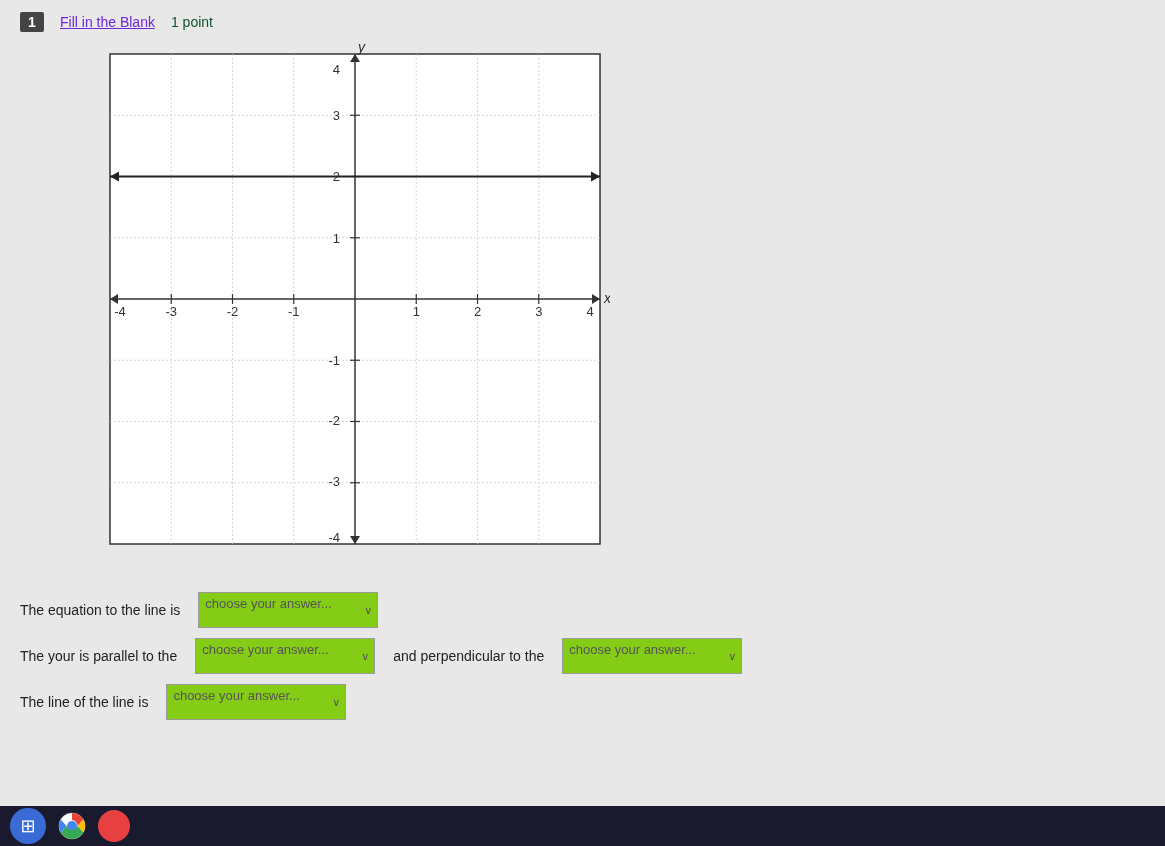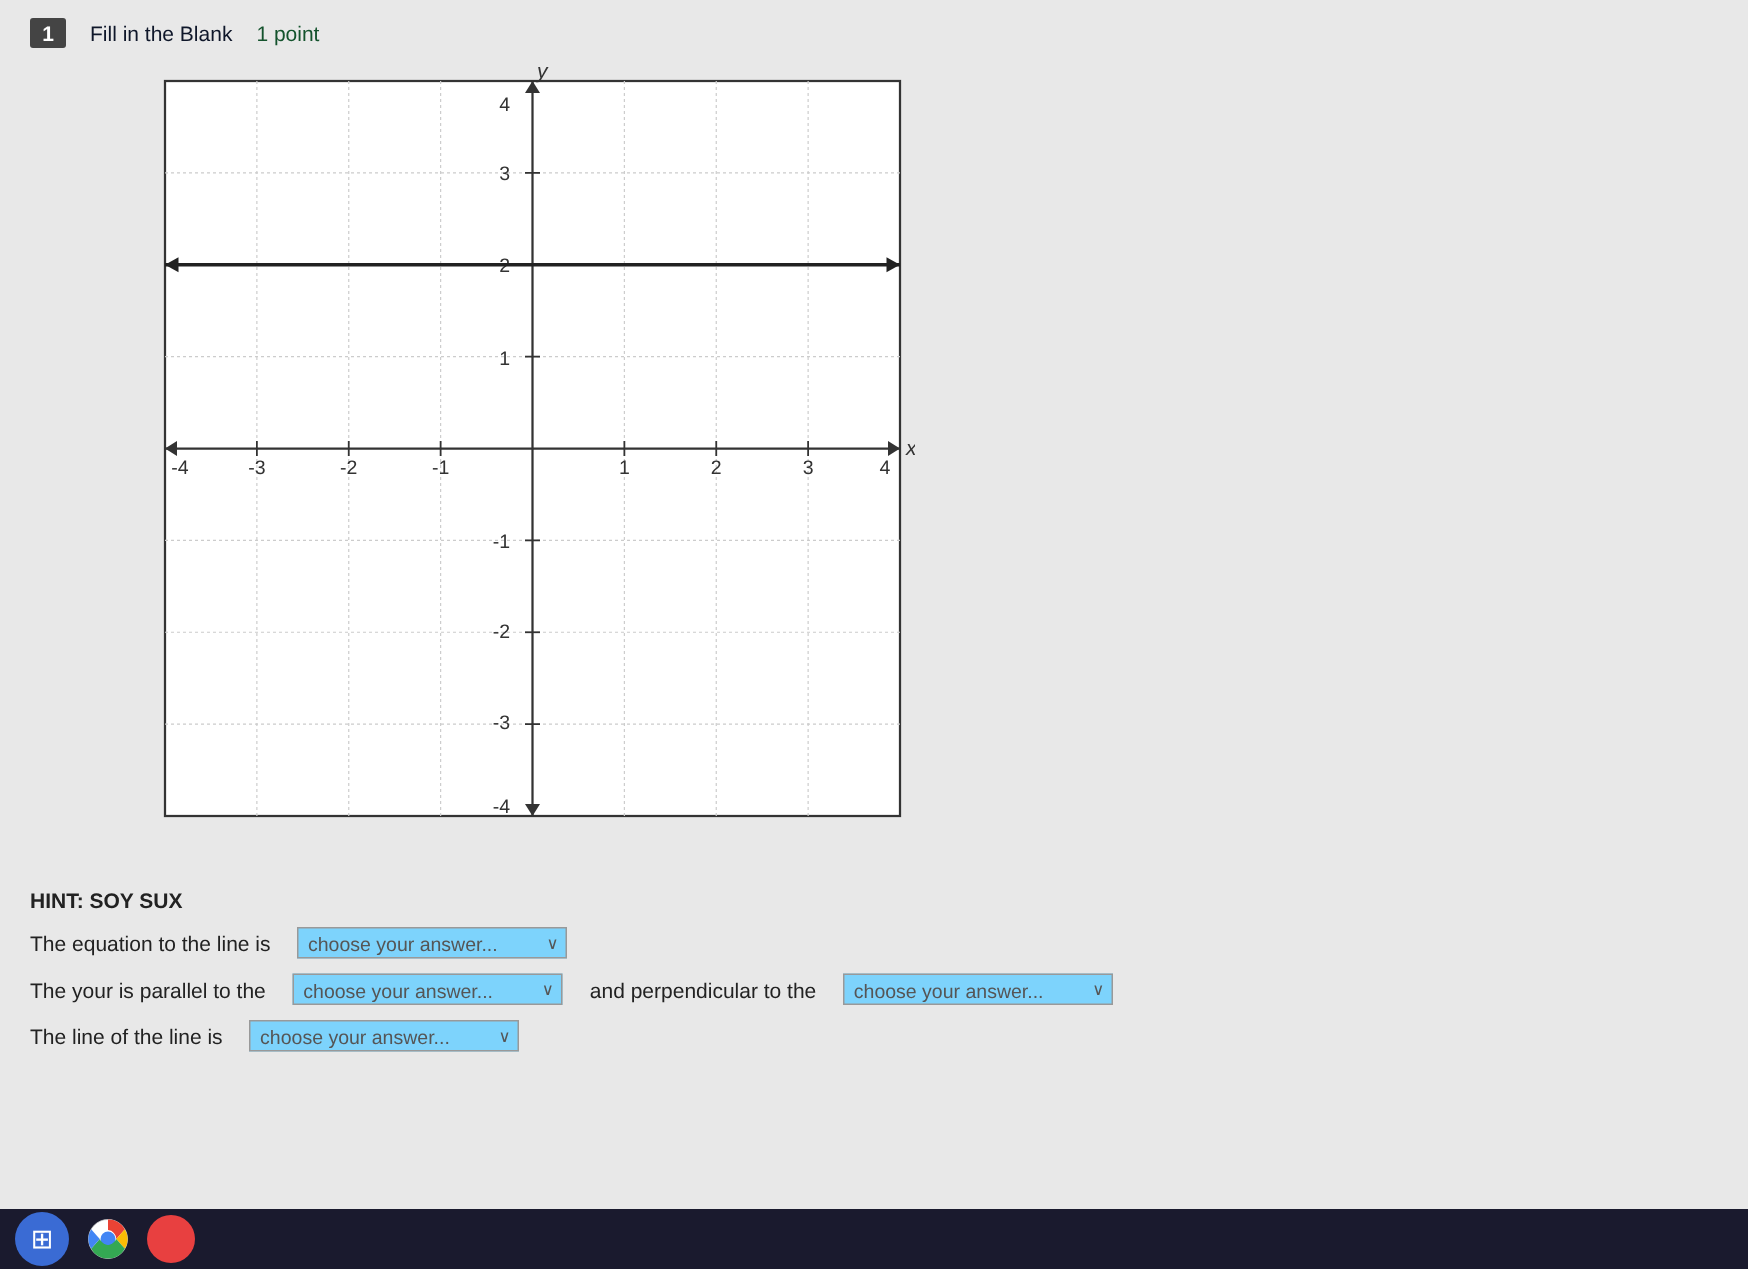--- a/index.html
+++ b/index.html
@@ -35,21 +35,22 @@
       font-weight: bold;
       font-size: 14px;
       padding: 2px 8px;
       border-radius: 2px;
       min-width: 24px;
       text-align: center;
     }
 
     .question-type {
       font-size: 14px;
-      color: #0f172a;
+      color: #6d28d9;
+      text-decoration: underline;
     }
 
     .question-points {
       font-size: 14px;
       color: #14532d;
     }
 
     
     .graph-container {
       margin-left: 60px;
@@ -94,22 +95,22 @@
       right: 6px;
       top: 50%;
       transform: translateY(-50%);
       font-size: 11px;
       color: #555;
       pointer-events: none;
     }
 
     .dropdown-wrapper select {
       border: 1px solid #999;
-      background: #7dd3fc;
-      padding: 3px 22px 1px 6px;
+      background: #84cc16;
+      padding: 3px 22px 16px 6px;
       font-size: 13px;
       color: #555;
       cursor: pointer;
       appearance: none;
       -webkit-appearance: none;
       min-width: 180px;
     }
 
     
     .taskbar {
@@ -233,21 +234,20 @@
       <text x="278" y="8" font-size="14" fill="#333" font-style="italic">y</text>
 
       <line x1="30" y1="132.5" x2="520" y2="132.5" stroke="#222" stroke-width="2.2"></line>
 
       <polygon points="520,132.5 511,127.5 511,137.5" fill="#222"></polygon>
       <polygon points="30,132.5 39,127.5 39,137.5" fill="#222"></polygon>
 
     </svg>
   </div>
 
-  <div class="hint-text">HINT: SOY SUX</div>
 
   <div class="answer-row">
     <span class="answer-label">The equation to the line is</span>
     <div class="dropdown-wrapper">
       <select>
         <option value="">choose your answer...</option>
         <option value="y3">y = 3</option>
         <option value="x3">x = 3</option>
         <option value="yn3">y = -3</option>
         <option value="xn3">x = -3</option>

